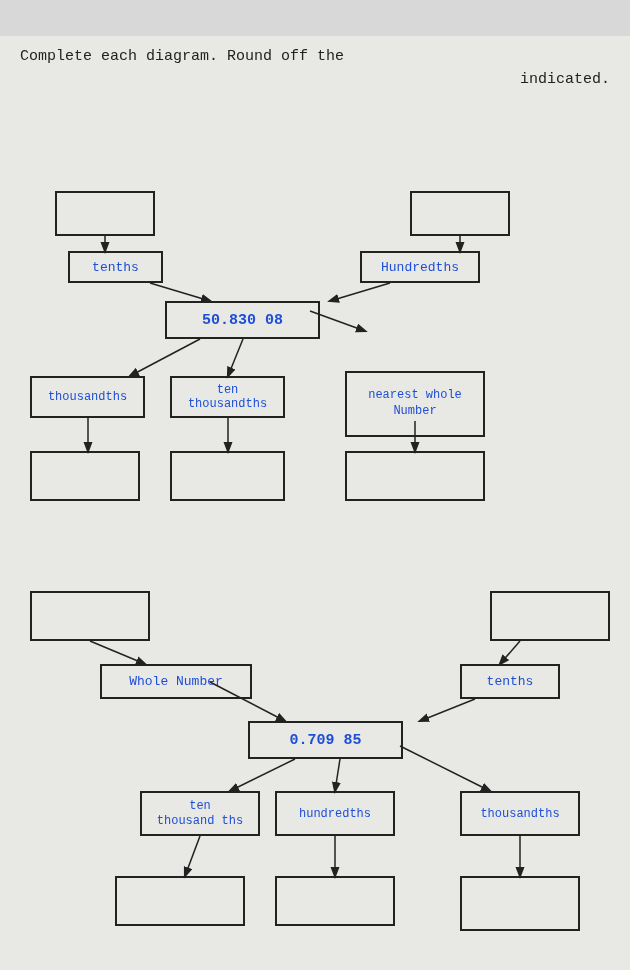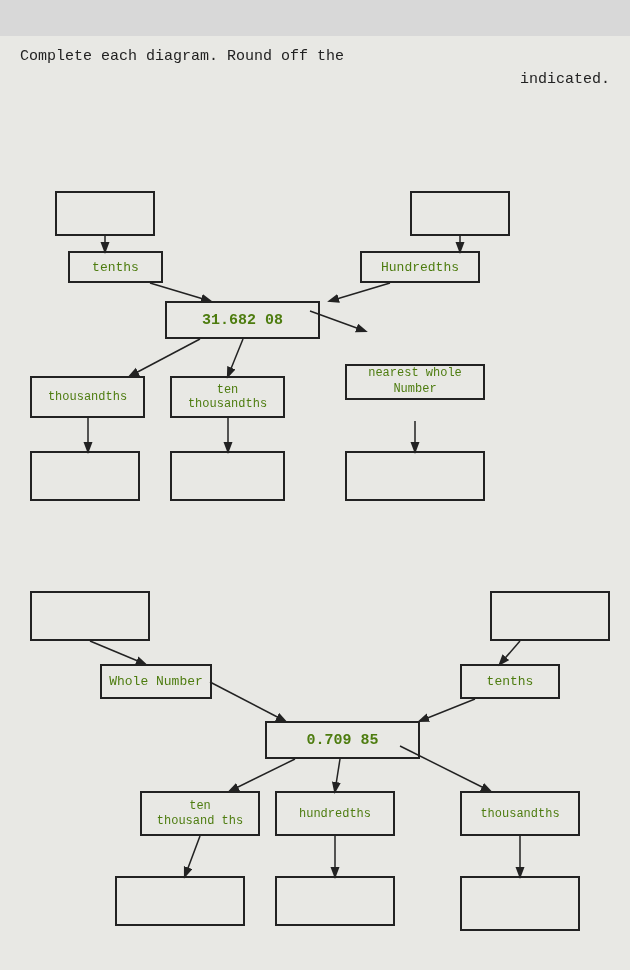--- a/index.html
+++ b/index.html
@@ -31,21 +31,21 @@
     
     .box {
       position: absolute;
       border: 2px solid #222;
       background: transparent;
       display: flex;
       align-items: center;
       justify-content: center;
       font-family: 'Courier New', Courier, monospace;
       font-size: 13px;
-      color: #4d7c0f;
+      color: #1d4ed8;
       text-align: center;
     }
     
     .arrows-svg {
       position: absolute;
       top: 0; left: 0;
       width: 630px;
       height: 970px;
       pointer-events: none;
     }
@@ -66,56 +66,56 @@
 
   <div class="box" style="left:68px; top:215px; width:95px; height:32px; font-size:13px;">
     <span>tenths</span>
   </div>
 
   <div class="box" style="left:360px; top:215px; width:120px; height:32px; font-size:13px;">
     <span>Hundredths</span>
   </div>
 
   <div class="box" style="left:165px; top:265px; width:155px; height:38px; font-size:15px; font-weight:bold;">
-    <span>31.682 08</span>
+    <span>50.830 08</span>
   </div>
 
   <div class="box" style="left:30px; top:340px; width:115px; height:42px; font-size:12px;">
     <span>thousandths</span>
   </div>
 
   <div class="box" style="left:170px; top:340px; width:115px; height:42px; font-size:12px; line-height:1.2; white-space:pre-line; padding:2px;">
     <span style="white-space:pre-line;">ten
 thousandths</span>
   </div>
 
-  <div class="box" style="left:345px; top:328px; width:140px; height:36px; font-size:12px; line-height:1.3; padding:4px;">
+  <div class="box" style="left:345px; top:335px; width:140px; height:66px; font-size:12px; line-height:1.3; padding:4px;">
     <span style="white-space:pre-line; text-align:center;">nearest whole
 Number</span>
   </div>
 
   <div class="box" style="left:30px; top:415px; width:110px; height:50px;"></div>
 
   <div class="box" style="left:170px; top:415px; width:115px; height:50px;"></div>
 
   <div class="box" style="left:345px; top:415px; width:140px; height:50px;"></div>
 
   <div class="box" style="left:30px; top:555px; width:120px; height:50px;"></div>
 
   <div class="box" style="left:490px; top:555px; width:120px; height:50px;"></div>
 
-  <div class="box" style="left:100px; top:628px; width:112px; height:35px; font-size:13px;">
+  <div class="box" style="left:100px; top:628px; width:152px; height:35px; font-size:13px;">
     <span>Whole Number</span>
   </div>
 
   <div class="box" style="left:460px; top:628px; width:100px; height:35px; font-size:13px;">
     <span>tenths</span>
   </div>
 
-  <div class="box" style="left:265px; top:685px; width:155px; height:38px; font-size:15px; font-weight:bold;">
+  <div class="box" style="left:248px; top:685px; width:155px; height:38px; font-size:15px; font-weight:bold;">
     <span>0.709 85</span>
   </div>
 
   <div class="box" style="left:140px; top:755px; width:120px; height:45px; font-size:12px; line-height:1.2; padding:2px; white-space:pre-line;">
     <span style="white-space:pre-line;">ten
 thousand ths</span>
   </div>
 
   <div class="box" style="left:275px; top:755px; width:120px; height:45px; font-size:12px;">
     <span>hundredths</span>

